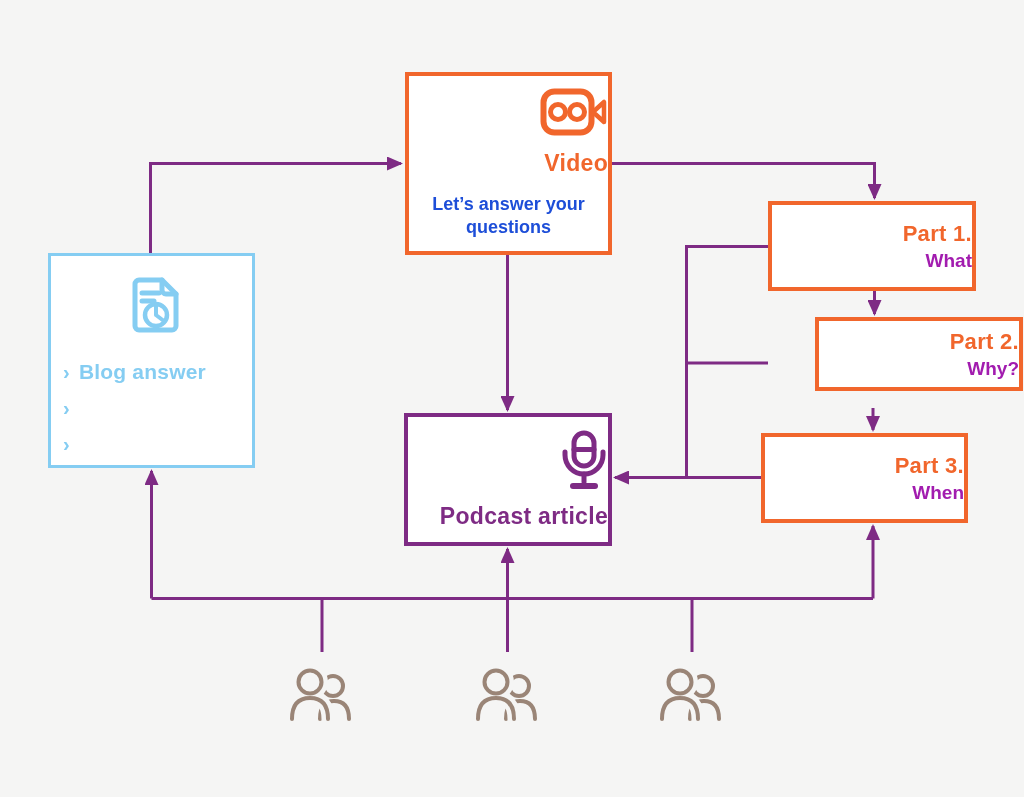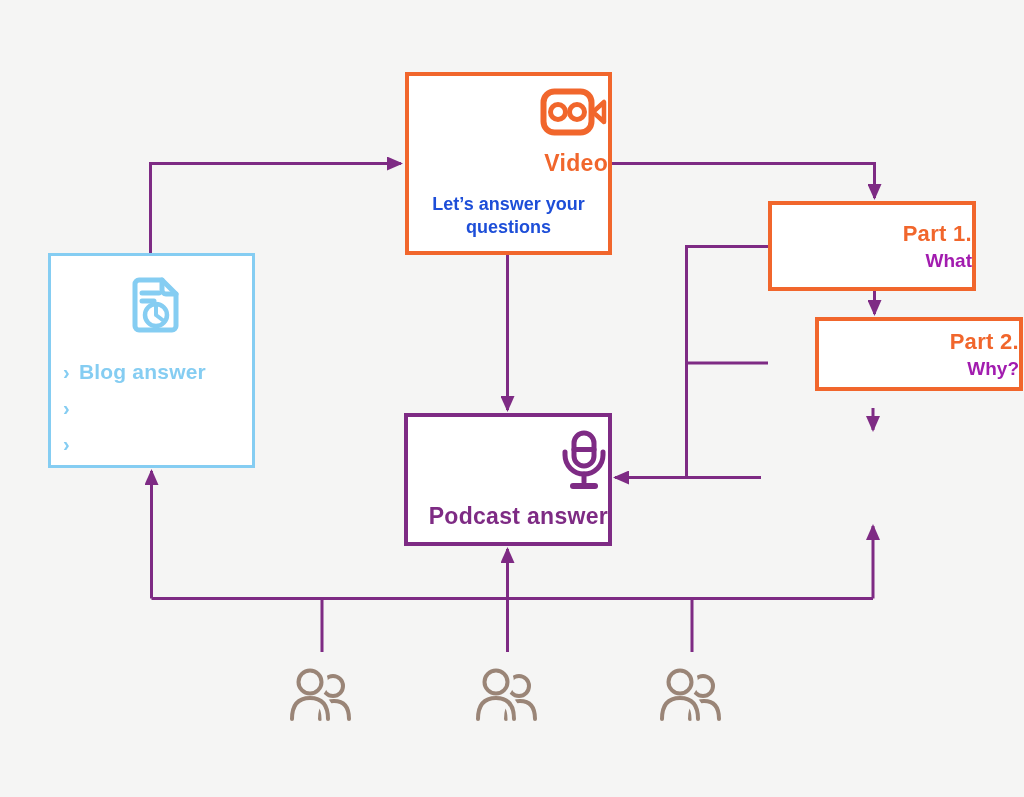--- a/index.html
+++ b/index.html
@@ -150,33 +150,37 @@
   <div class="node podcast">
     <span class="icon-wrap">
       <svg width="48" height="62" viewBox="0 0 48 62" fill="none" stroke="#7E2B84" stroke-width="5" stroke-linecap="round">
         <rect x="14" y="3" width="20" height="33" rx="10"></rect>
         <path d="M14 19.5 H34"></path>
         <path d="M5 22 V25 A19 19 0 0 0 43 25 V22"></path>
         <path d="M24 44 V52"></path>
         <path d="M13 56 H35" stroke-width="6"></path>
       </svg>
     </span>
-    <div class="title">Podcast answer</div>
+    <div class="title">Podcast article</div>
   </div>
 
   <div class="node part part1">
     <div class="title">Part 1.</div>
     <div class="subtitle">What</div>
   </div>
 
   <div class="node part part2">
     <div class="title">Part 2.</div>
     <div class="subtitle">Why?</div>
   </div>
 
+  <div class="node part part3">
+    <div class="title">Part 3.</div>
+    <div class="subtitle">When</div>
+  </div>
 
   <span class="people p1">
     <svg width="78" height="66" viewBox="0 0 78 66" fill="none" stroke-linecap="round">
       <g stroke="#9A8577" stroke-width="4">
         <circle cx="50" cy="23" r="10"></circle>
         <path d="M37 56 Q37 38 51 38 Q66 38 66 56"></path>
       </g>
       <g stroke="#F5F5F4" stroke-width="13">
         <circle cx="27" cy="19" r="11.5"></circle>
         <path d="M9 56 Q9 35 27 35 Q45 35 45 56"></path>

